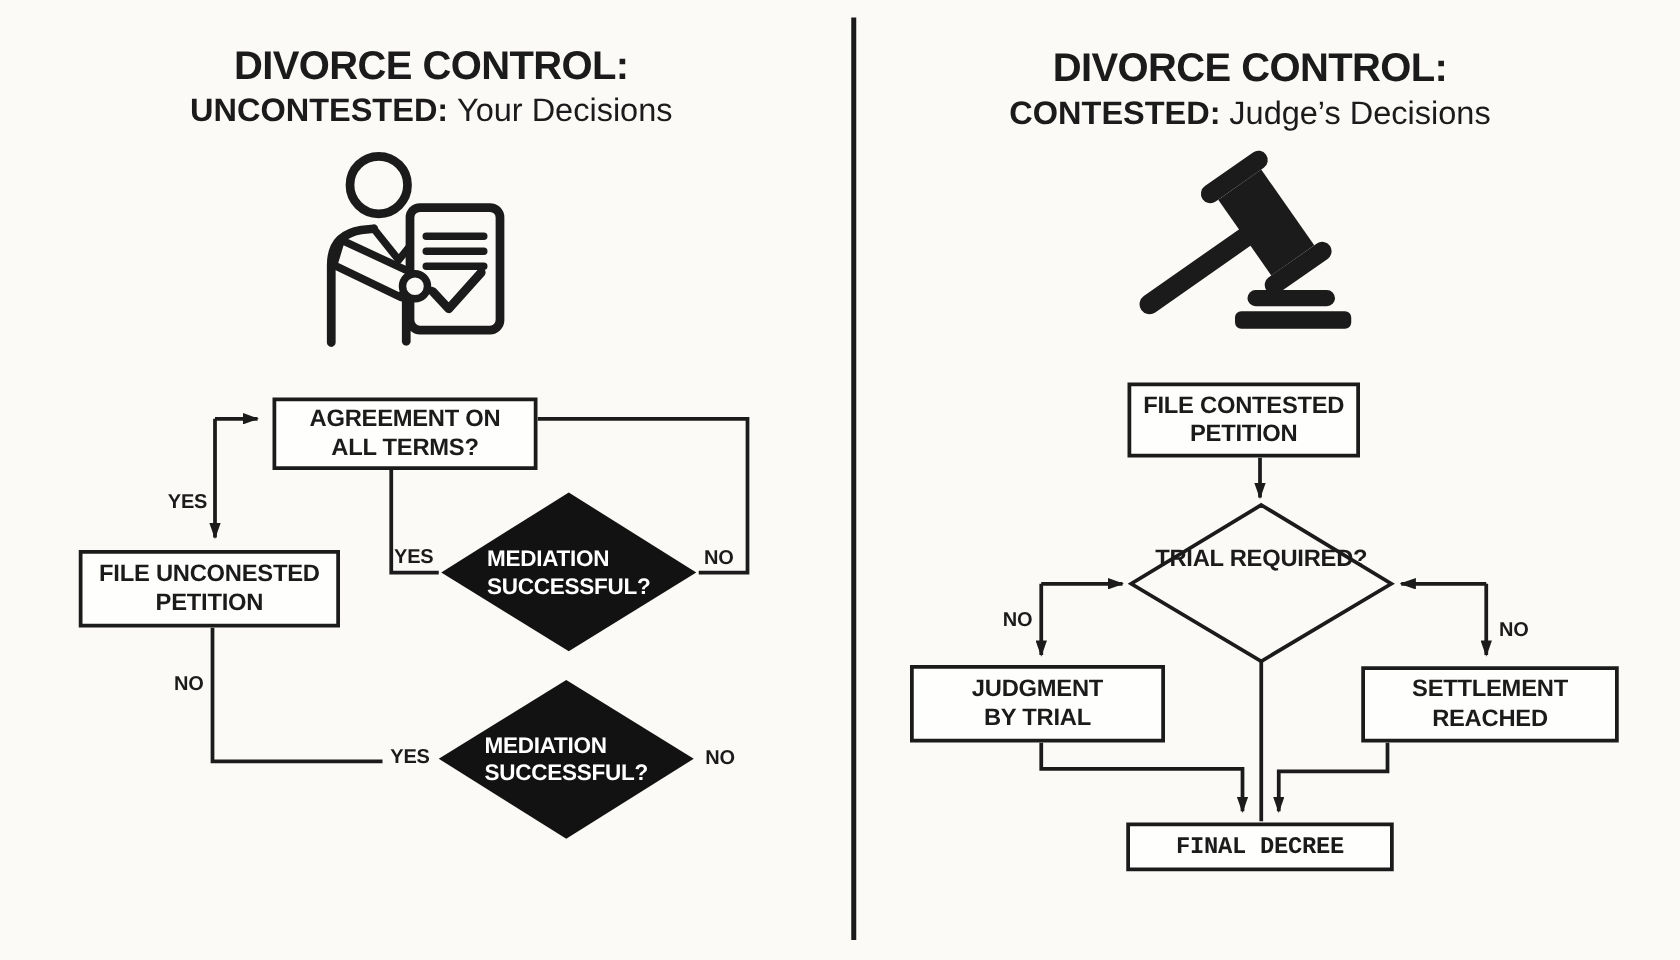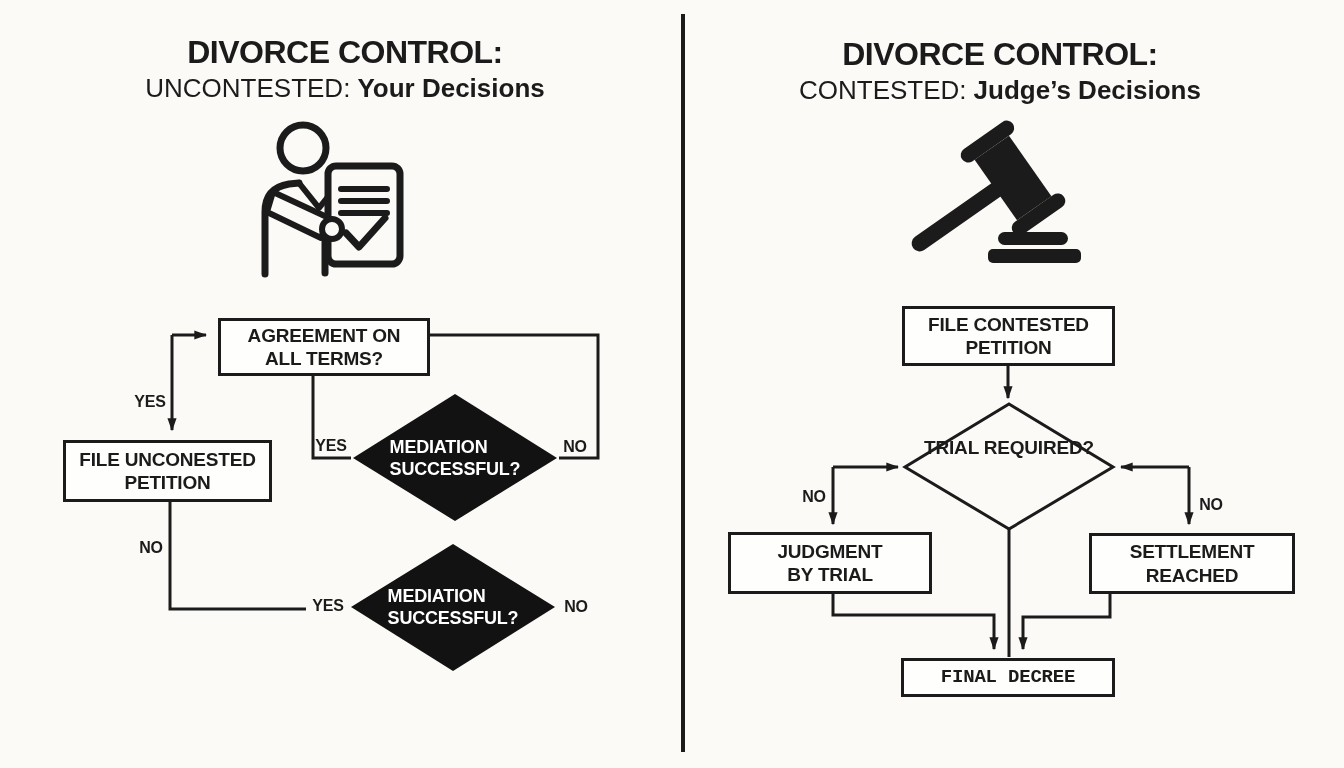--- a/index.html
+++ b/index.html
@@ -18,22 +18,22 @@
   svg.layer{position:absolute;left:0;top:0;width:1344px;height:768px;}
   .c{stroke:var(--ink);stroke-width:3;fill:none;}
   .thick{stroke:var(--ink);stroke-width:4;}
   .solid{fill:var(--ink);}
   .outline-shape{fill:var(--paper);stroke:var(--ink);stroke-width:3;}
   .icon-stroke{stroke:var(--ink);fill:none;stroke-linecap:round;stroke-linejoin:round;}
 
   .title{position:absolute;text-align:center;line-height:1.15;}
   .title-l1{font-size:32px;font-weight:bold;letter-spacing:-0.5px;white-space:nowrap;}
   .title-l2{font-size:26px;margin-top:3px;white-space:nowrap;}
-  .title-l2 .b{font-weight:normal;}
-  .title-l2 .r{font-weight:bold;margin-left:7px;}
+  .title-l2 .b{font-weight:bold;}
+  .title-l2 .r{font-weight:normal;margin-left:7px;}
 
   .box{
     position:absolute;box-sizing:border-box;
     border:3px solid var(--ink);background:#fefefd;
     display:flex;align-items:center;justify-content:center;
     text-align:center;font-weight:bold;font-size:19px;line-height:1.22;
     letter-spacing:-0.2px;white-space:pre-line;
   }
   .diamond-label{
     position:absolute;display:flex;align-items:center;justify-content:center;
@@ -132,21 +132,21 @@
   </section>
 
   <section>
     <div class="title" style="left:765px;top:36px;width:470px;">
       <div class="title-l1">DIVORCE CONTROL:</div>
       <div class="title-l2">
         <span class="b">CONTESTED:</span><span class="r">Judge’s Decisions</span>
       </div>
     </div>
 
-    <div class="box" style="left:902px;top:306px;width:213px;height:60px;">FILE CONTESTED
+    <div class="box" style="left:902px;top:306px;width:186px;height:60px;">FILE CONTESTED
 PETITION</div>
     <div class="diamond-label dark" style="left:909px;top:434px;width:200px;height:28px;">TRIAL REQUIRED?</div>
     <div class="box" style="left:728px;top:532px;width:204px;height:62px;">JUDGMENT
 BY TRIAL</div>
     <div class="box" style="left:1089px;top:533px;width:206px;height:61px;">SETTLEMENT
 REACHED</div>
     <div class="box" style="left:901px;top:658px;width:214px;height:39px;font-family:Liberation Mono, monospace;">FINAL DECREE</div>
 
     <div class="lbl" style="left:790px;top:487px;">NO</div>
     <div class="lbl" style="left:1187px;top:495px;">NO</div>

